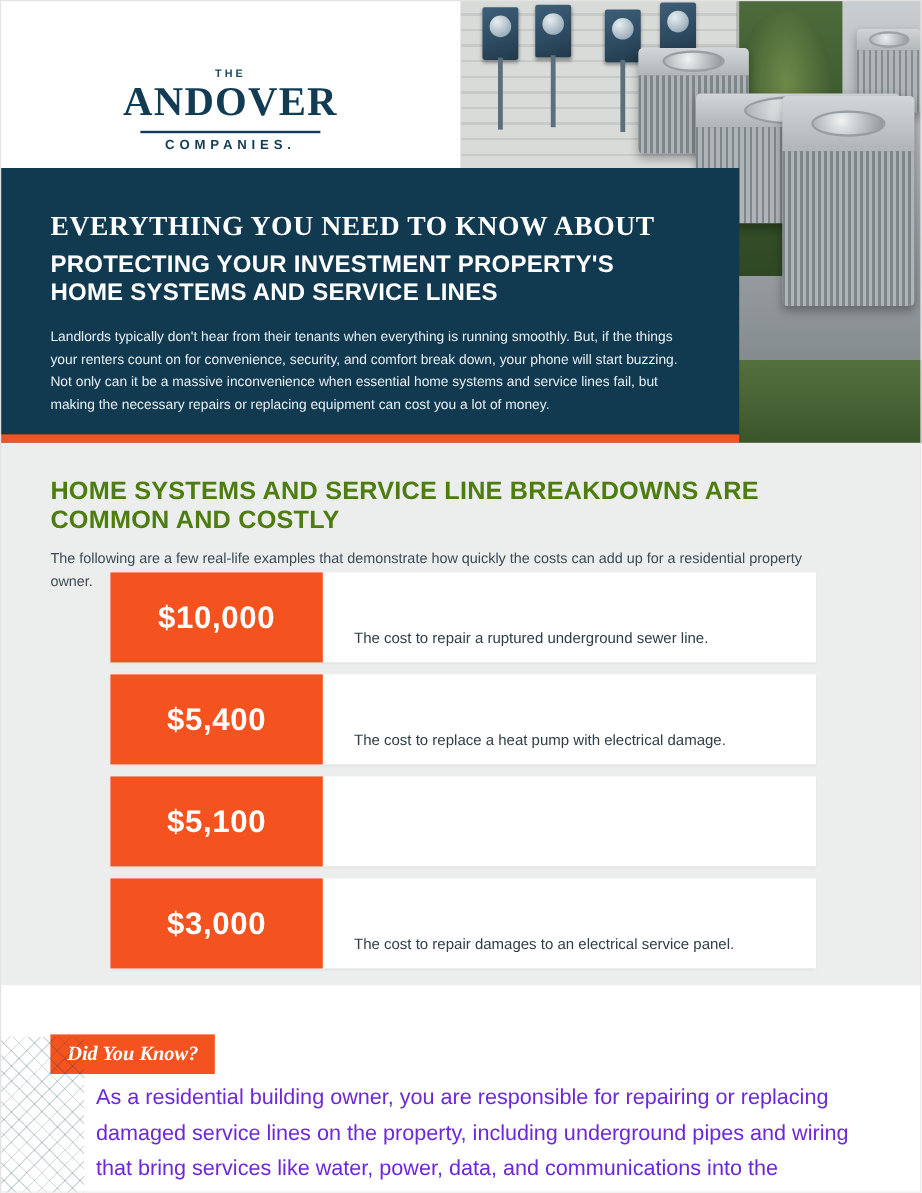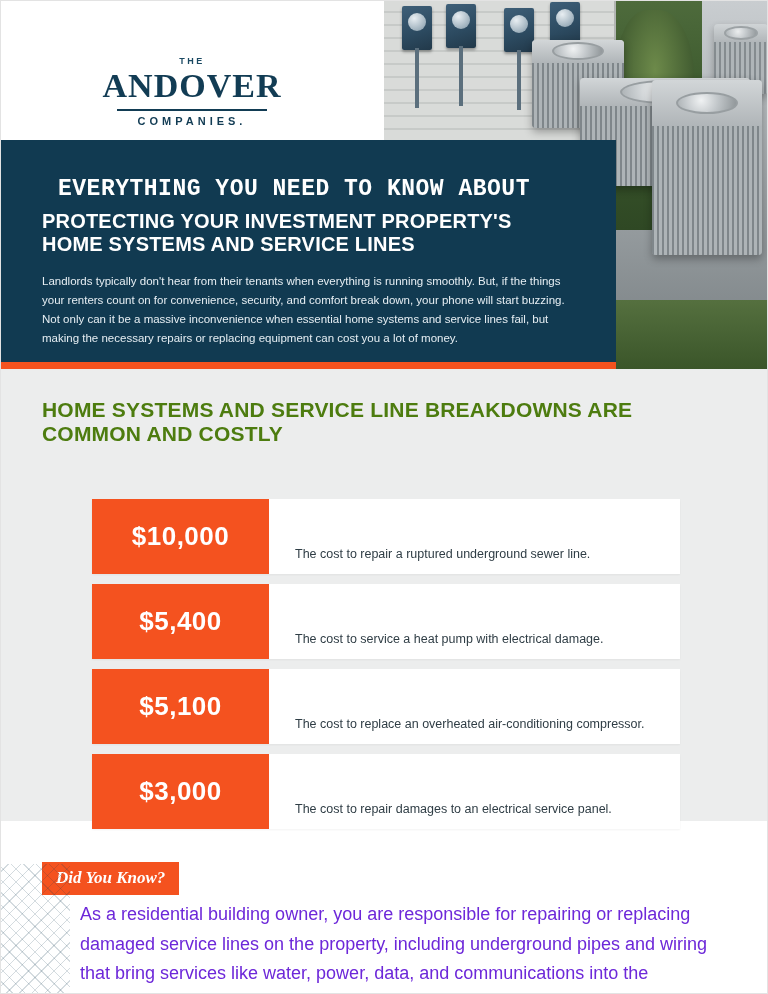--- a/index.html
+++ b/index.html
@@ -178,26 +178,26 @@
     position: absolute;
     left: 0;
     top: 140px;
     width: 616px;
     background: #113a51;
     padding: 36px 42px 30px 42px;
     box-sizing: border-box;
   }
   .hero-eyebrow {
     color: #ffffff;
-    font-family: Liberation Mono, monospace;
+    font-family: Liberation Serif, serif;
     font-size: 23px;
     font-weight: bold;
     letter-spacing: .5px;
     text-transform: uppercase;
-    margin: 0 0 8px 16px;
+    margin: 0 0 8px 0;
   }
   .hero-title {
     color: #ffffff;
     font-size: 20px;
     font-weight: bold;
     letter-spacing: .2px;
     text-transform: uppercase;
     line-height: 1.15;
     margin: 0 0 16px 0;
   }
@@ -246,21 +246,21 @@
     font-size: 12px;
     line-height: 1.55;
     margin: 0;
     max-width: 660px;
   }
 
   
   .rows {
     position: absolute;
     left: 92px;
-    top: 499px;
+    top: 477px;
     width: 588px;
   }
   .cost-row {
     display: flex;
     align-items: stretch;
     background: #ffffff;
     margin-bottom: 10px;
     height: 75px;
     box-shadow: 0 1px 2px rgba(0,0,0,.05);
   }
@@ -390,34 +390,34 @@
     <p class="hero-eyebrow">EVERYTHING YOU NEED TO KNOW ABOUT</p>
     <h1 class="hero-title">PROTECTING YOUR INVESTMENT PROPERTY'S HOME SYSTEMS AND SERVICE LINES</h1>
     <p class="hero-body">Landlords typically don't hear from their tenants when everything is running smoothly. But, if the things your renters count on for convenience, security, and comfort break down, your phone will start buzzing. Not only can it be a massive inconvenience when essential home systems and service lines fail, but making the necessary repairs or replacing equipment can cost you a lot of money.</p>
   </div>
   <div class="hero-rule"></div>
 
   <div class="grey-block"></div>
 
   <div class="section-head">
     <h2 class="section-title">HOME SYSTEMS AND SERVICE LINE BREAKDOWNS ARE COMMON AND COSTLY</h2>
+    <p class="section-sub">The following are a few real-life examples that demonstrate how quickly the costs can add up for a residential property owner.</p>
   </div>
 
   <div class="rows">
     <div class="cost-row">
       <div class="cost-amount">$10,000</div>
       <div class="cost-desc">The cost to repair a ruptured underground sewer line.</div>
     </div>
     <div class="cost-row">
       <div class="cost-amount">$5,400</div>
-      <div class="cost-desc">The cost to service a heat pump with electrical damage.</div>
+      <div class="cost-desc">The cost to replace a heat pump with electrical damage.</div>
     </div>
     <div class="cost-row">
       <div class="cost-amount">$5,100</div>
-      <div class="cost-desc">The cost to replace an overheated air-conditioning compressor.</div>
     </div>
     <div class="cost-row">
       <div class="cost-amount">$3,000</div>
       <div class="cost-desc">The cost to repair damages to an electrical service panel.</div>
     </div>
   </div>
 
   <div class="dyk-badge">Did You Know?</div>
   <p class="dyk-body">As a residential building owner, you are responsible for repairing or replacing damaged service lines on the property, including underground pipes and wiring that bring services like water, power, data, and communications into the property. Fixing these service lines and repairing any damage they cause could cost you tens of thousands of dollars without proper insurance coverage.</p>
 

